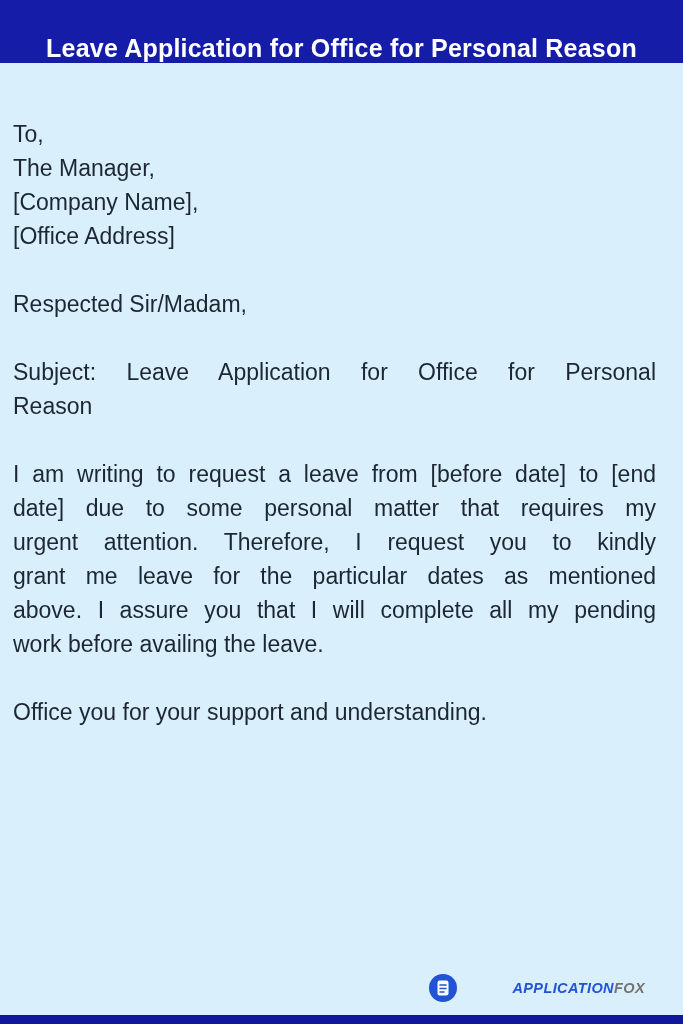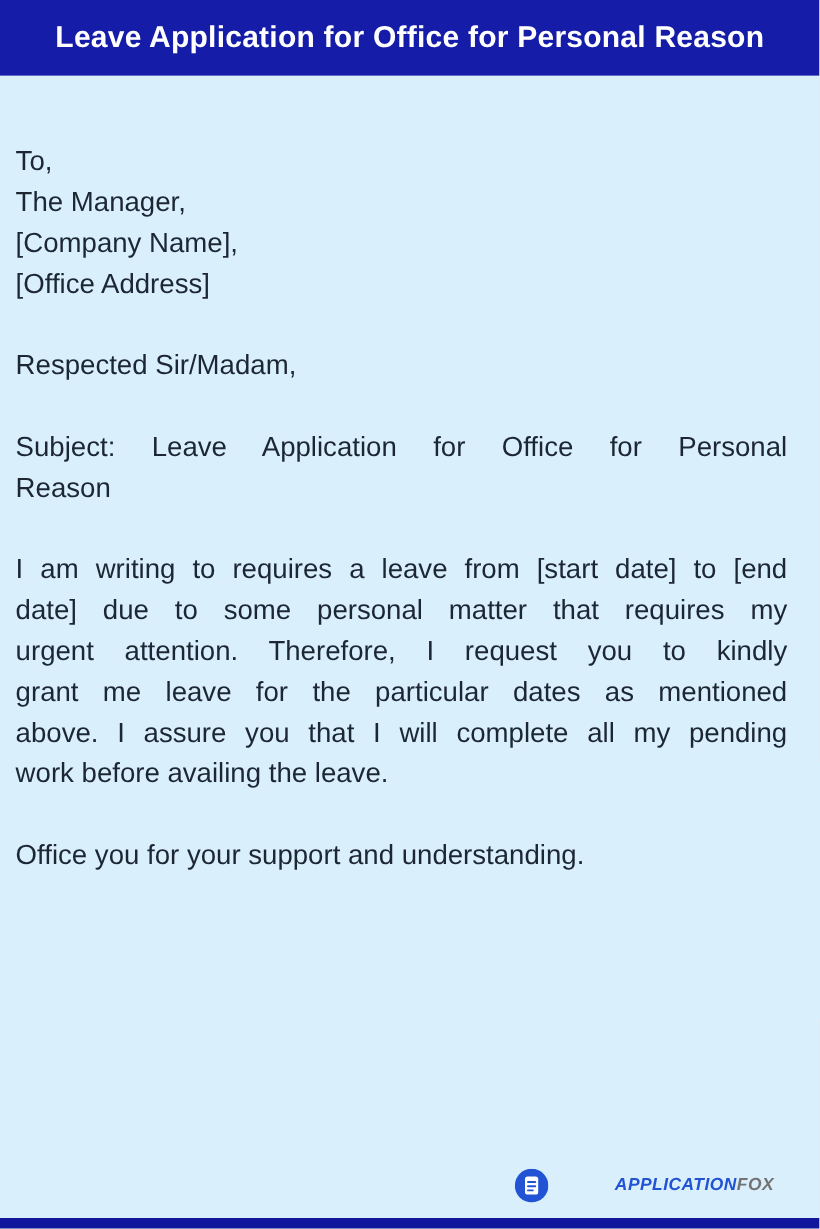--- a/index.html
+++ b/index.html
@@ -10,21 +10,21 @@
     margin: 0 auto;
     background: #d9effb;
     overflow: hidden;
     font-family: "Liberation Sans", sans-serif;
   }
   
   .titlebar {
     height: 63px;
     background: #141ca8;
     display: flex;
-    align-items: center;
+    align-items: flex-end;
     justify-content: center;
   }
   .titlebar h1 {
     margin: 0;
     color: #ffffff;
     font-size: 25px;
     font-weight: 700;
     letter-spacing: 0.2px;
     white-space: nowrap;
   }
@@ -93,21 +93,21 @@
         <div class="line">[Office Address]</div>
       </section>
     <section class="para">
         <div class="line">Respected Sir/Madam,</div>
       </section>
     <section class="para justify">
         <div class="line">Subject: Leave Application for Office for Personal</div>
         <div class="line">Reason</div>
       </section>
     <section class="para justify">
-        <div class="line">I am writing to requires a leave from [start date] to [end</div>
+        <div class="line">I am writing to request a leave from [before date] to [end</div>
         <div class="line">date] due to some personal matter that requires my</div>
         <div class="line">urgent attention. Therefore, I request you to kindly</div>
         <div class="line">grant me leave for the particular dates as mentioned</div>
         <div class="line">above. I assure you that I will complete all my pending</div>
         <div class="line">work before availing the leave.</div>
       </section>
     <section class="para">
         <div class="line">Office you for your support and understanding.</div>
       </section>
   </main>

